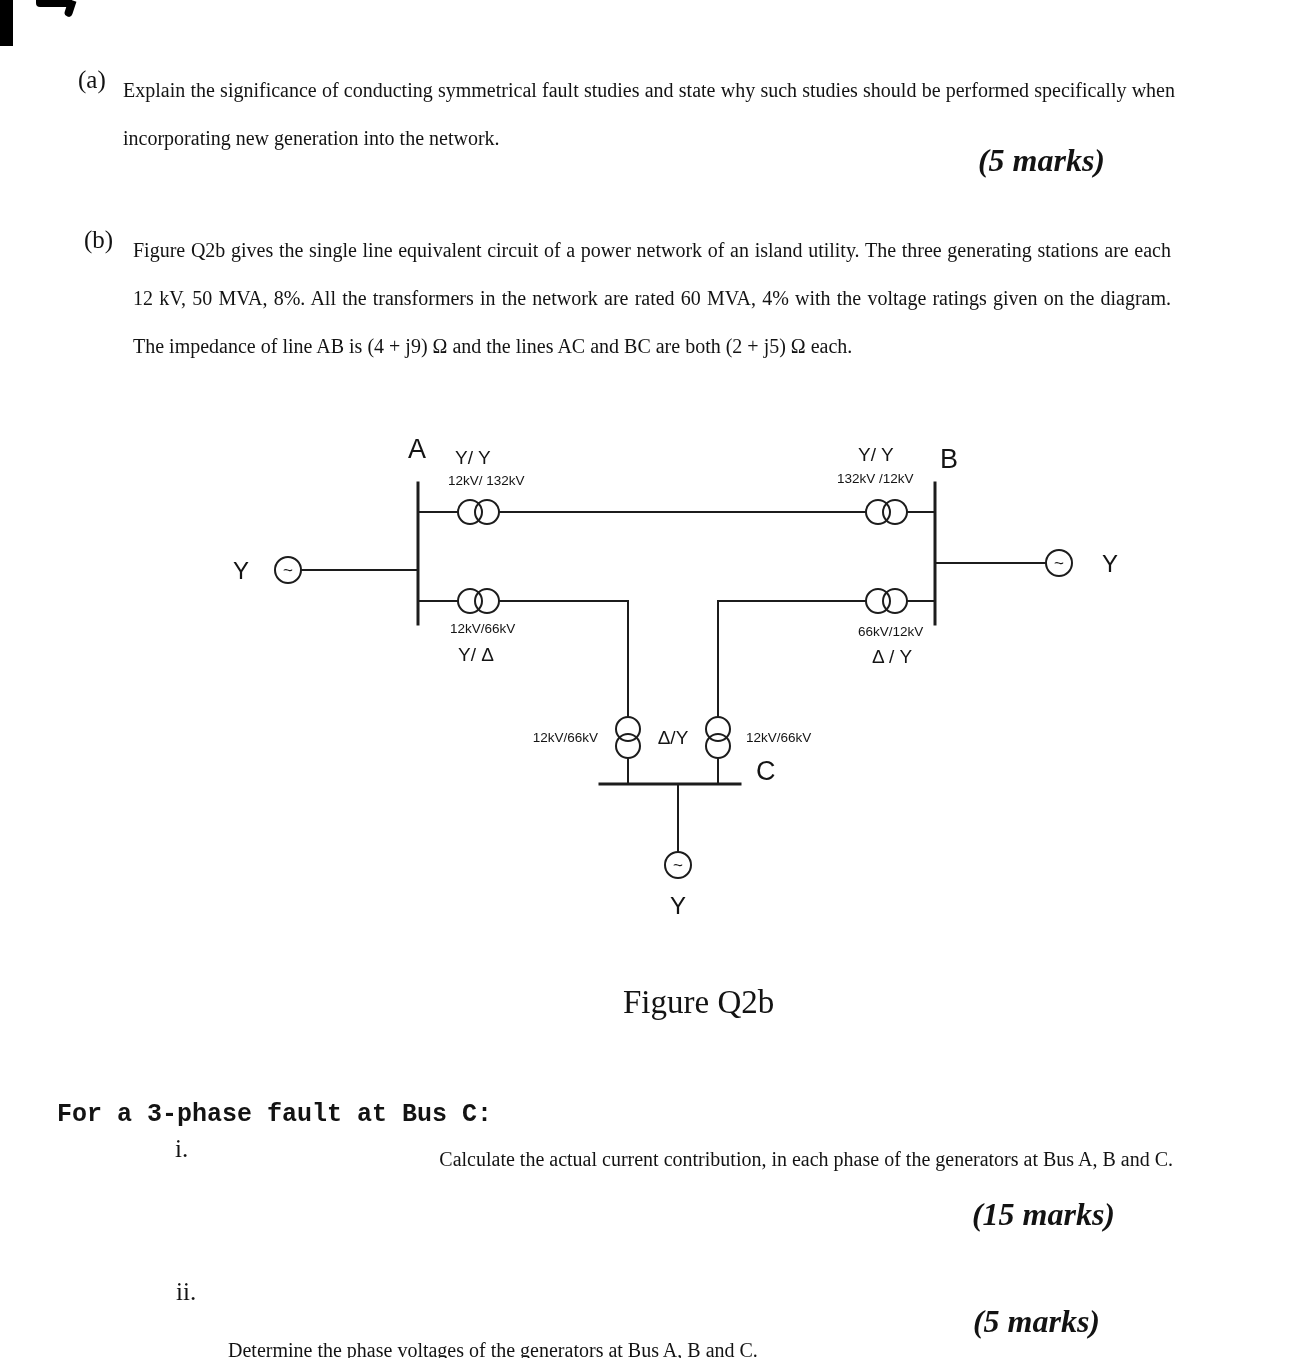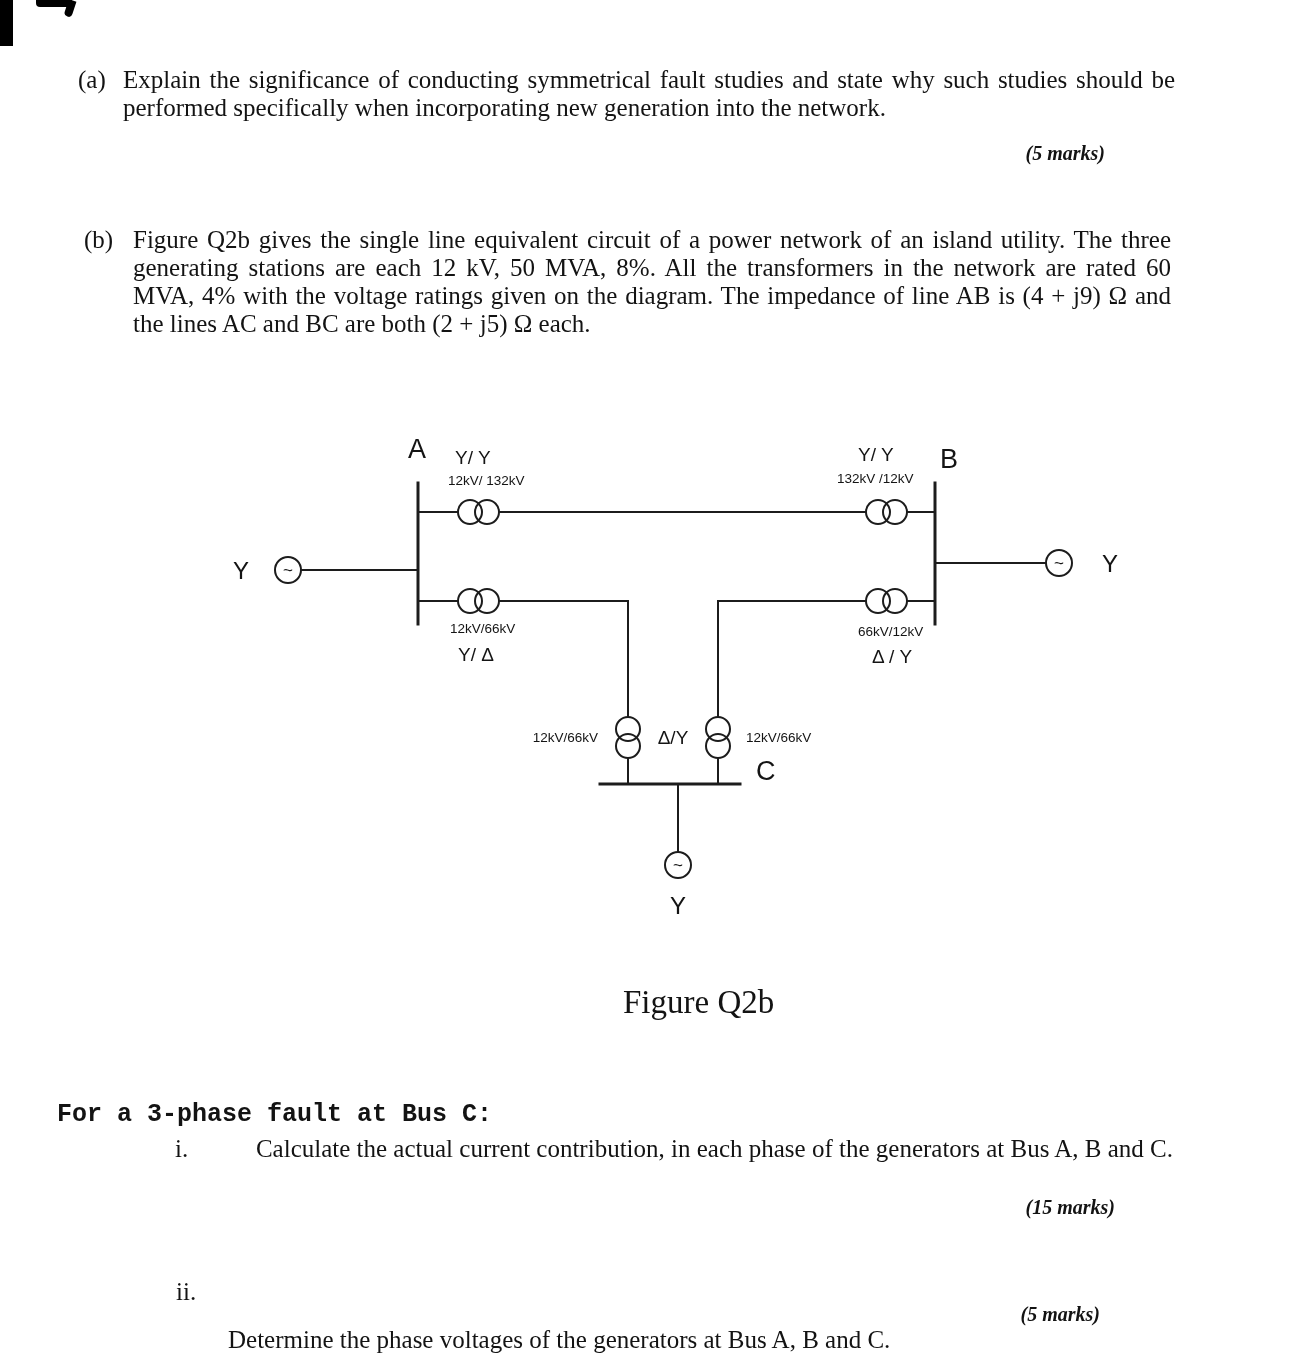--- a/index.html
+++ b/index.html
@@ -8,22 +8,22 @@
     width: 1290px;
     height: 1358px;
     margin: 0 auto;
     background: #ffffff;
     font-family: "Liberation Serif", serif;
     color: #131313;
     overflow: hidden;
   }
   .abs { position: absolute; }
   .qlabel { font-size: 25px; }
-  .qtext  { font-size: 25px; line-height: 28px; text-align: justify; }
-  .marks  { font-size: 20px; font-weight: bold; font-style: italic; text-align: right; }
+  .qtext  { font-size: 20px; line-height: 48px; text-align: justify; }
+  .marks  { font-size: 32px; font-weight: bold; font-style: italic; text-align: right; }
   .bold   { font-weight: bold; }
   .caption { font-size: 33px; }
 
   
   .artifact-bar  { left: 0; top: 0; width: 13px; height: 46px; background: #000; }
   .artifact-g1   { left: 36px; top: 0; width: 36px; height: 7px; background: #000; border-radius: 0 0 4px 4px; }
   .artifact-g2   { left: 66px; top: 0; width: 8px; height: 17px; background: #000; transform: rotate(18deg); border-radius: 0 0 4px 4px; }
 
   
   svg.diagram { position: absolute; left: 0; top: 428px; }

